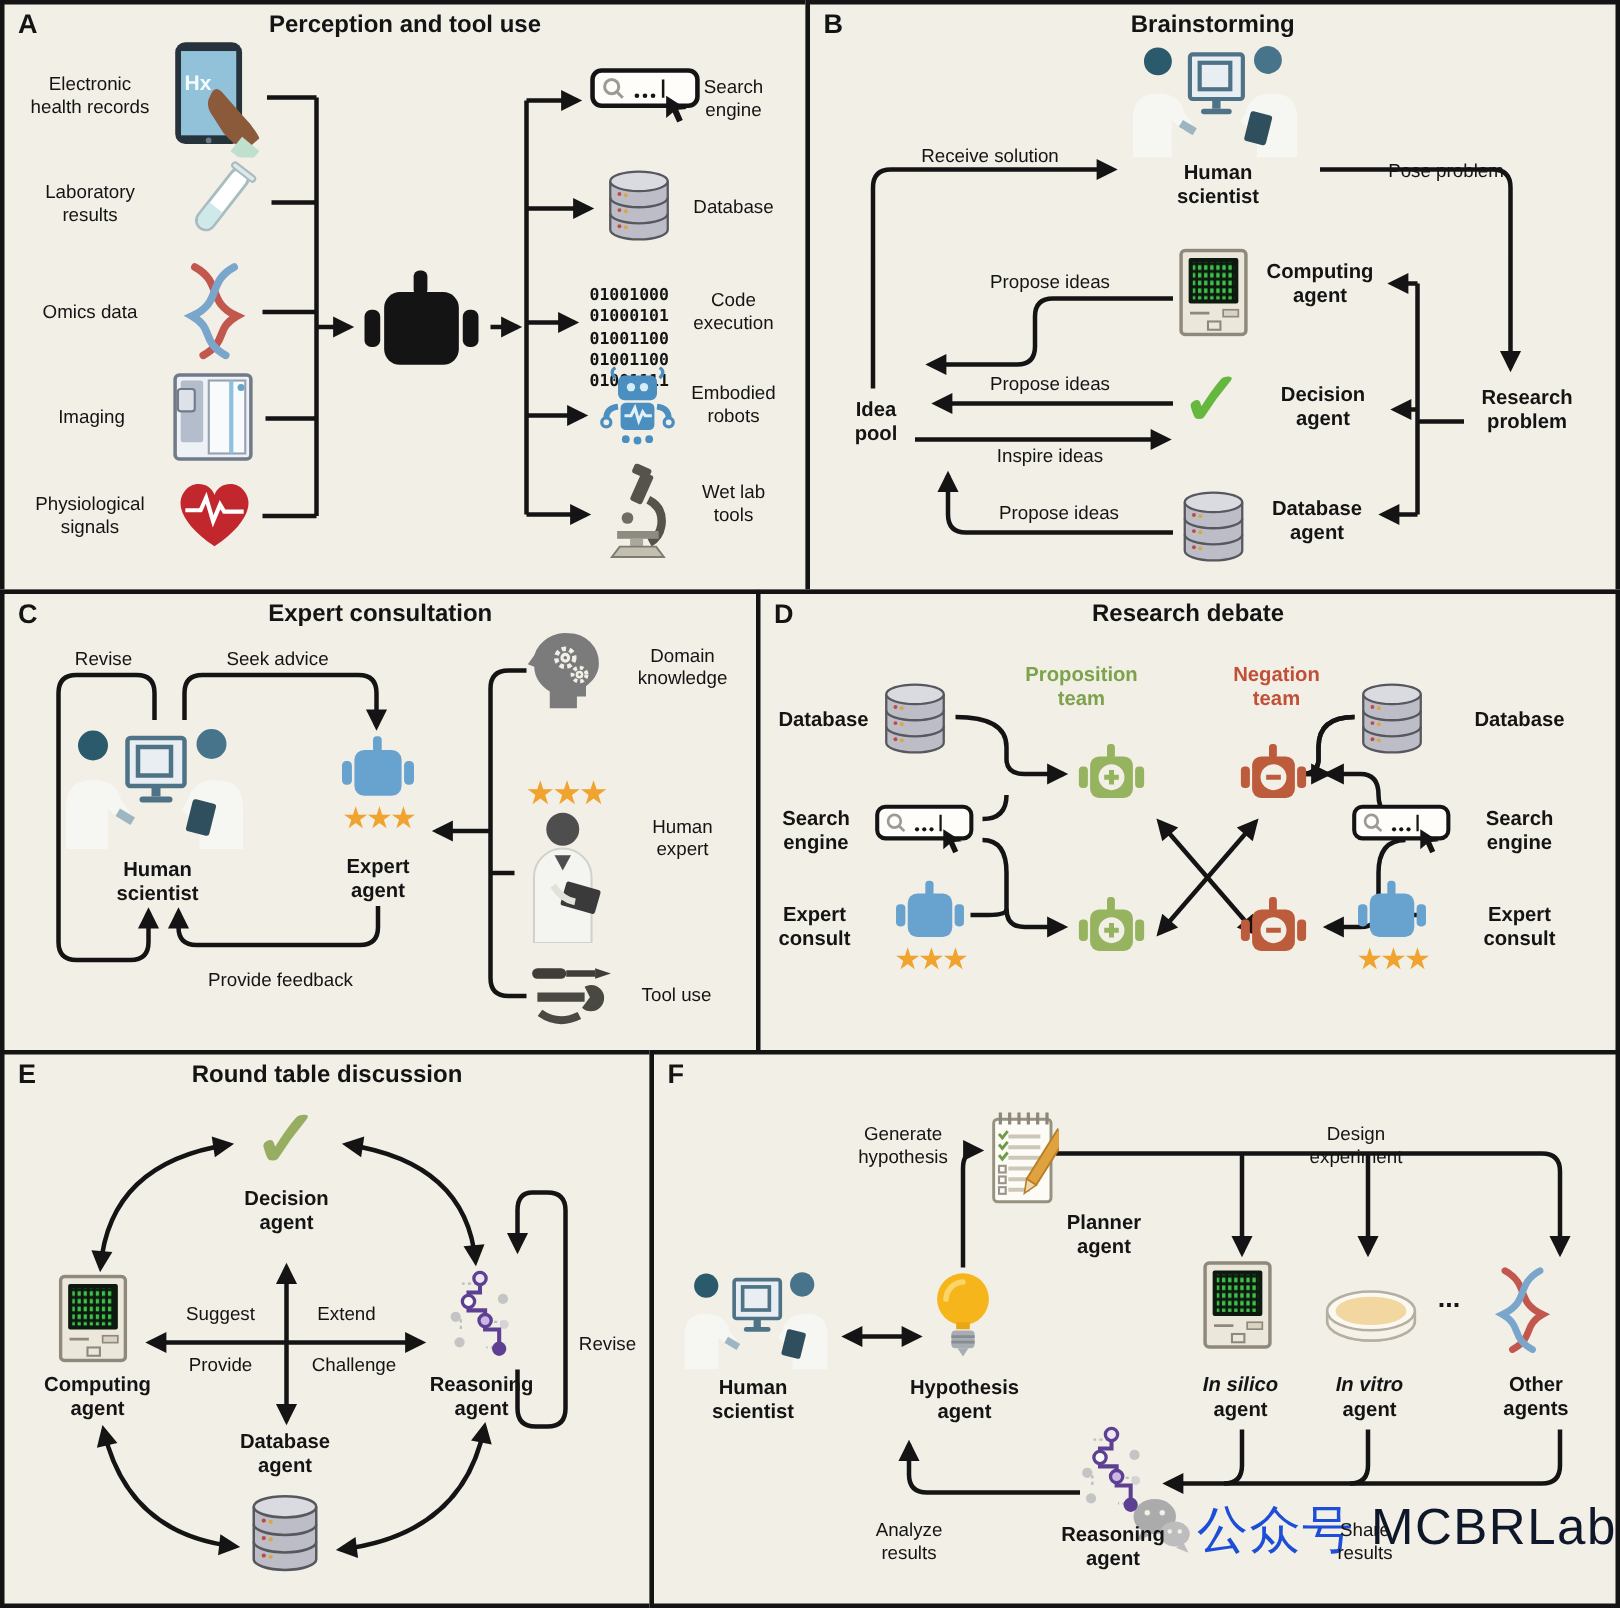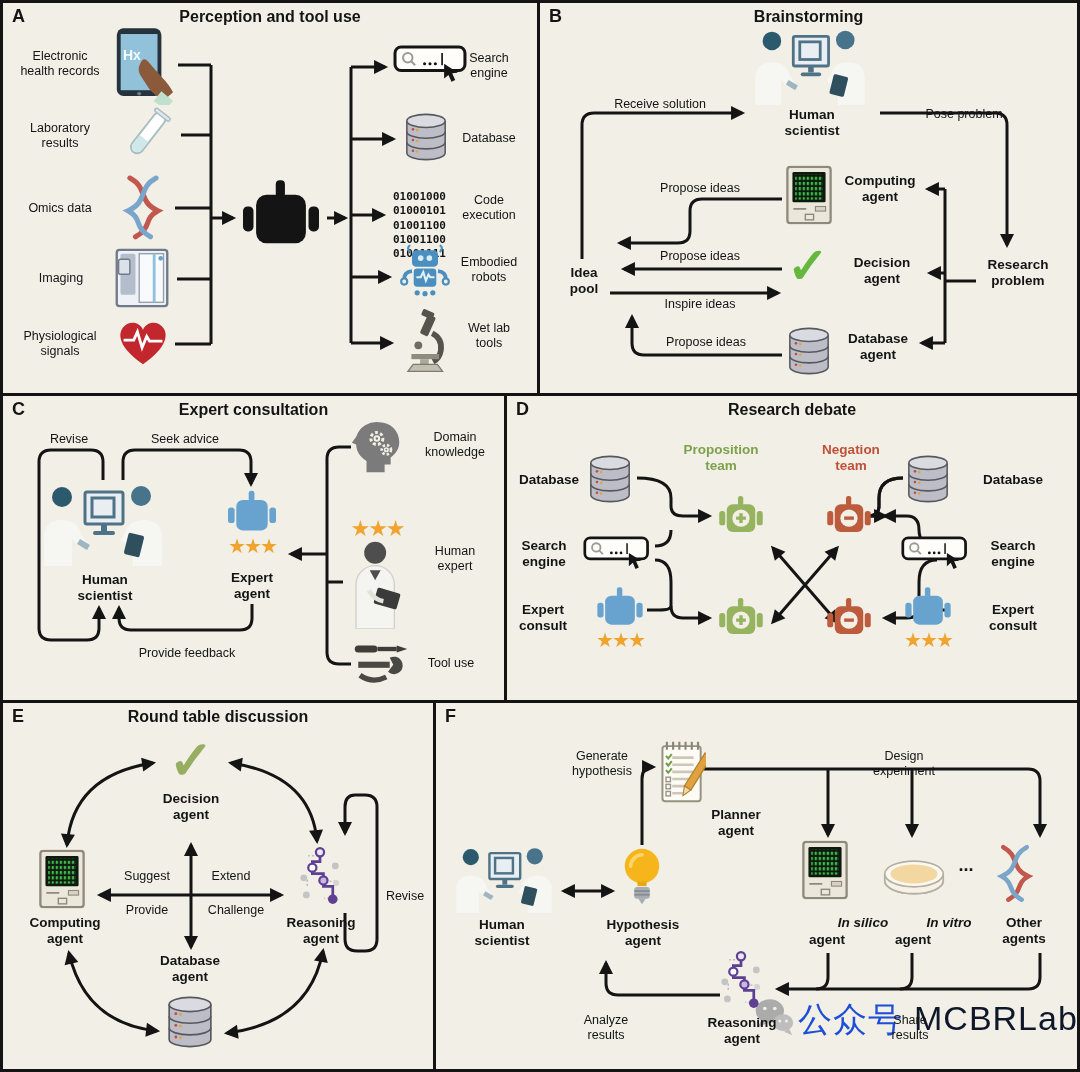--- a/index.html
+++ b/index.html
@@ -4,21 +4,21 @@
 <style>
   html,body{margin:0;padding:0;background:#d9d6cc;}
   #stage{position:relative;width:1080px;height:1072px;background:#f2efe6;
          font-family:"Liberation Sans",sans-serif;color:#141414;overflow:hidden;}
   .panel{position:absolute;border:3.5px solid #141414;box-sizing:border-box;background:#f2efe6;}
   .plab{position:absolute;top:3px;left:9px;font-weight:700;font-size:18px;}
   .ptitle{position:absolute;top:5px;left:0;right:0;text-align:center;font-weight:700;font-size:16px;}
   .t{position:absolute;transform:translateX(-50%);text-align:center;white-space:pre-line;
      font-size:12.5px;line-height:1.2;z-index:3;}
   .b{font-weight:700;font-size:13.5px;}
-  .it{font-style:italic;margin-left:36px;}
+  .it{font-style:italic;}
   .green{color:#7ca24b;}
   .red{color:#c05038;}
   .star{color:#f0a32f;font-size:20px;letter-spacing:-2px;z-index:2;}
   .chk{font-weight:700;line-height:1;}
   .wire{position:absolute;left:0;top:0;width:100%;height:100%;z-index:1;pointer-events:none;}
   .wire path.l{stroke:#141414;stroke-width:3;fill:none;}
   .ic{position:absolute;z-index:2;}
   .ic svg{display:block;width:100%;height:100%;}
   .mono{position:absolute;font-family:"DejaVu Sans Mono",monospace;font-weight:700;font-size:11px;
         line-height:1.3;white-space:pre;z-index:2;}

